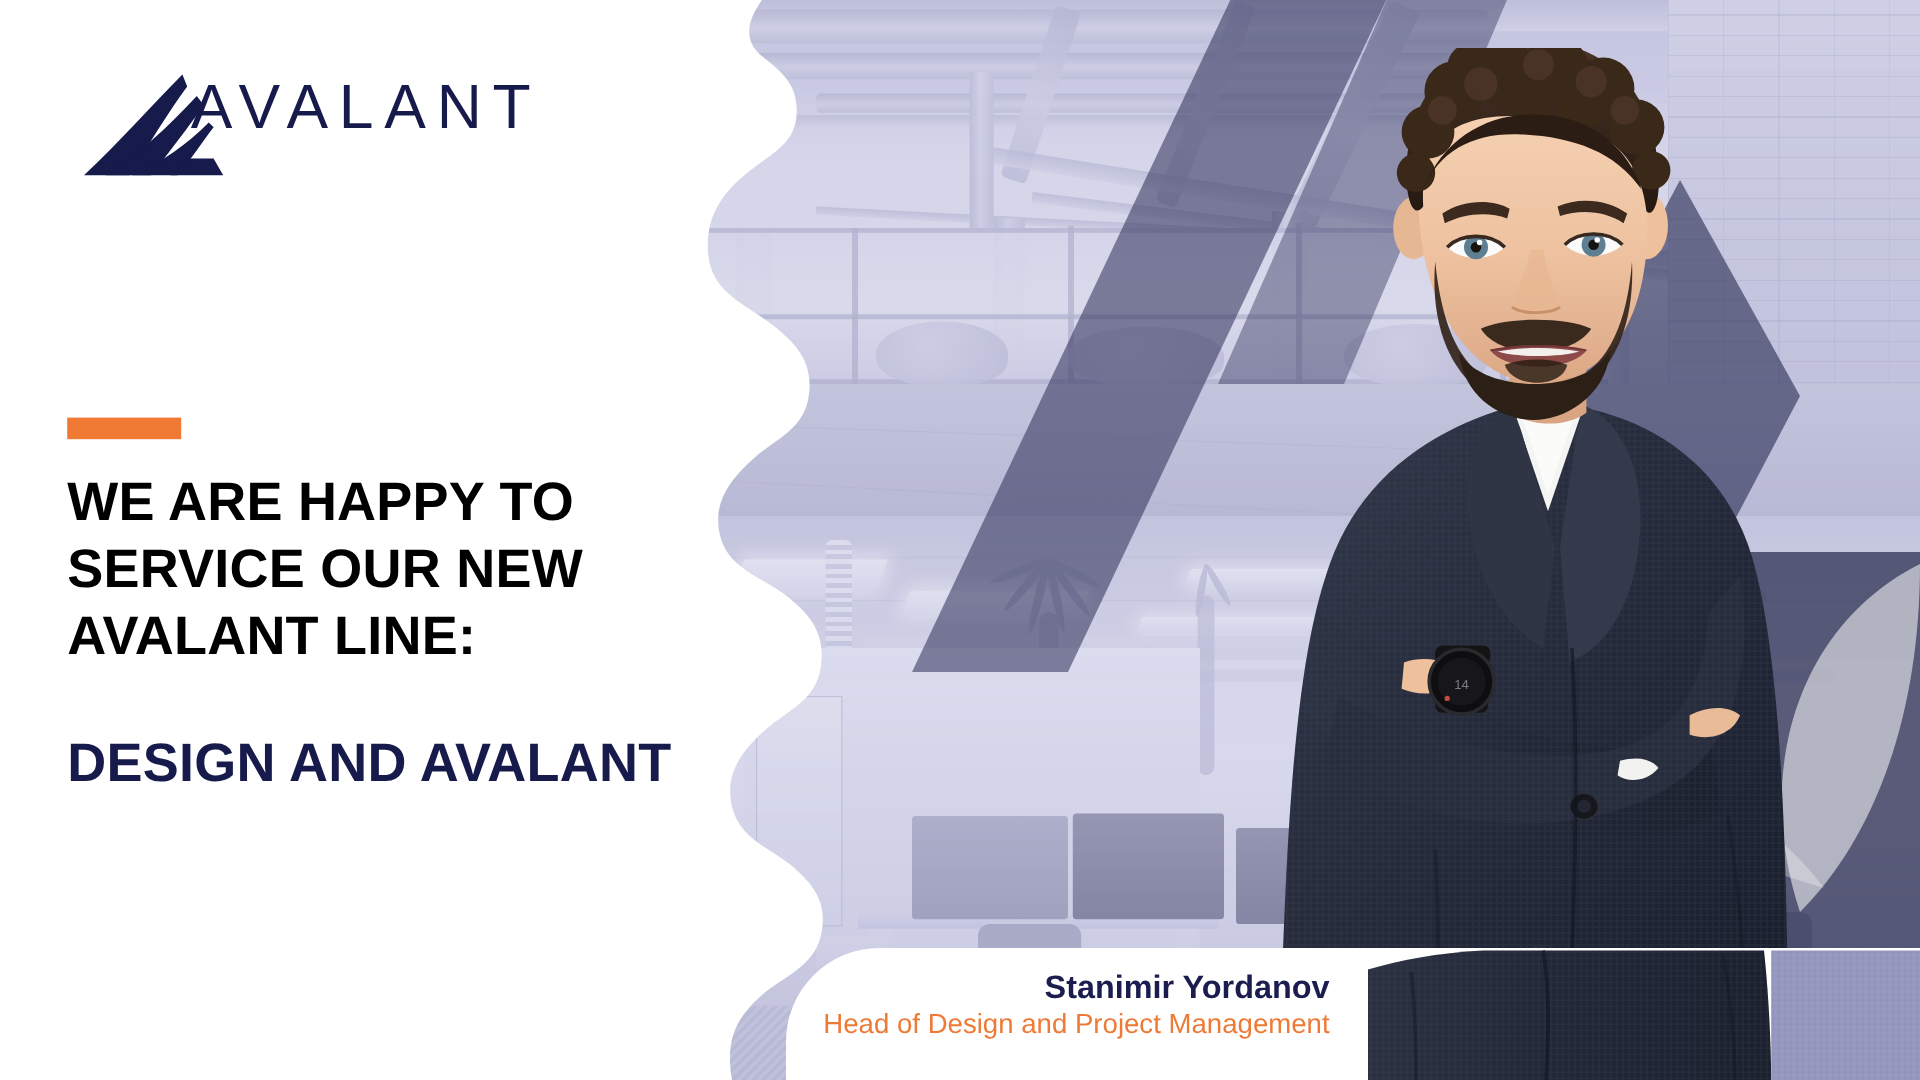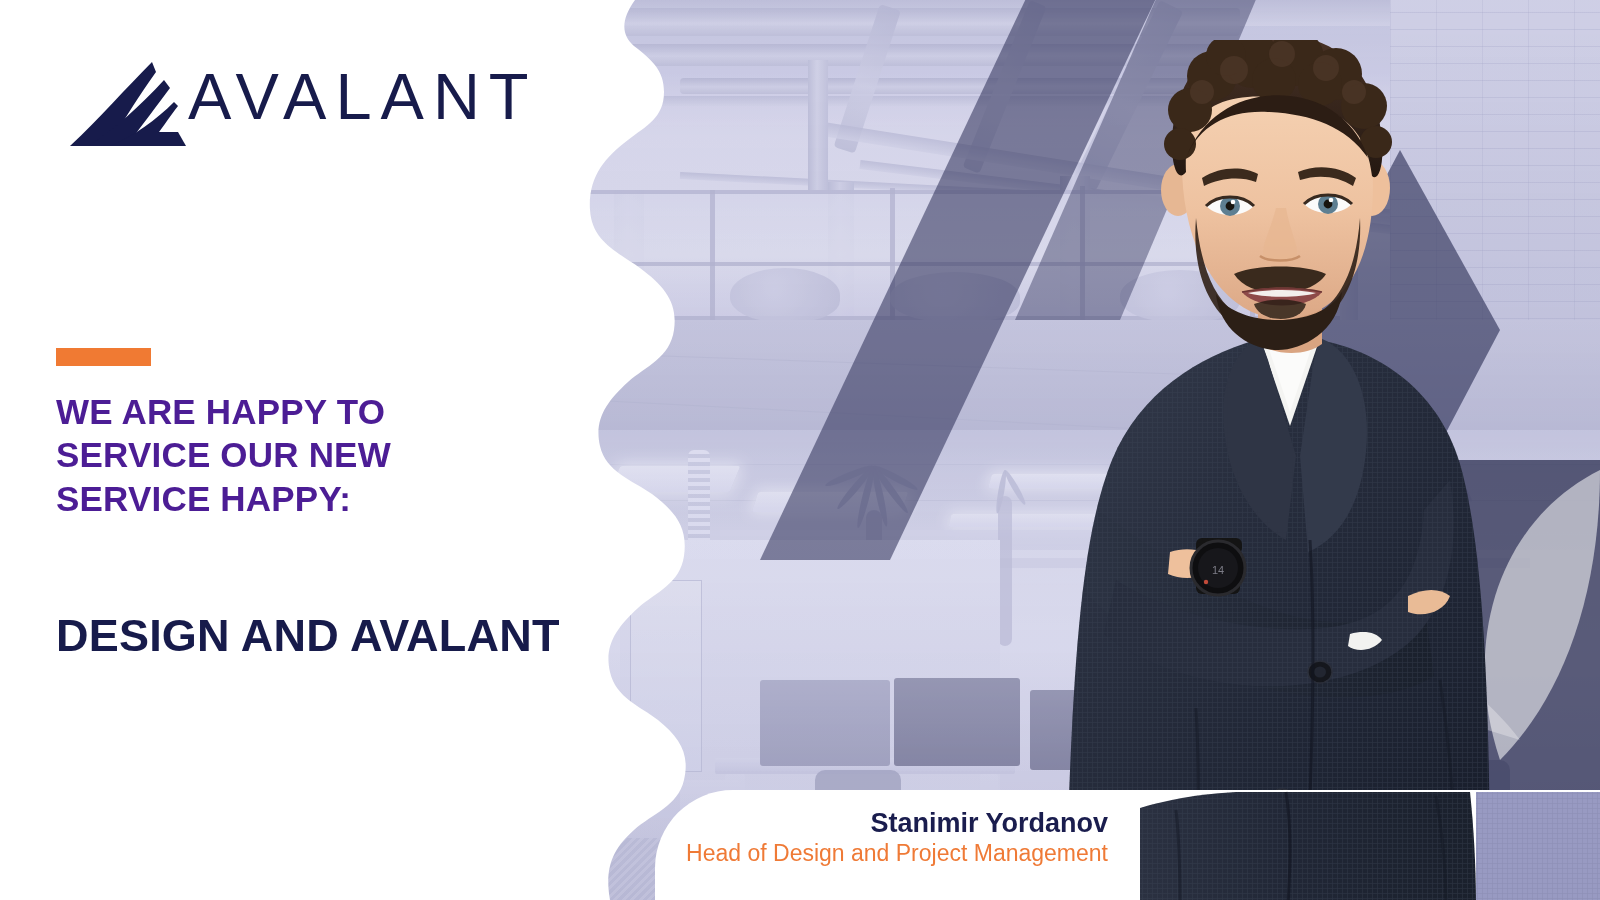--- a/index.html
+++ b/index.html
@@ -62,30 +62,30 @@
 
   
   .geo{position:absolute;pointer-events:none;}
 
   
   .portrait{position:absolute;left:1020px;top:40px;width:560px;height:860px;}
 
   
   .logo{position:absolute;left:56px;top:58px;width:420px;height:96px;}
   .wordmark{
-    position:absolute;left:188px;top:64px;
-    font-size:65px;letter-spacing:9px;color:#171b4b;font-weight:300;
+    position:absolute;left:159px;top:64px;
+    font-size:52px;letter-spacing:9px;color:#171b4b;font-weight:300;
     font-family:"Liberation Sans",sans-serif;line-height:1;
   }
 
   .accent-bar{position:absolute;left:56px;top:348px;width:95px;height:18px;background:#f07a33;}
 
   .headline{
     position:absolute;left:56px;top:390px;width:560px;
-    color:#4c1d95;font-weight:bold;font-size:35px;line-height:1.24;
+    color:#000000;font-weight:bold;font-size:45px;line-height:1.24;
     letter-spacing:.2px;font-family:"Liberation Sans",sans-serif;
   }
   .headline2{
     position:absolute;left:56px;top:608px;width:560px;
     color:#171b4b;font-weight:bold;font-size:45px;line-height:1.24;
     letter-spacing:.2px;font-family:"Liberation Sans",sans-serif;
   }
 
   
   .name-card{
@@ -504,20 +504,20 @@
       <path d="M 102,74 L 122,74 L 130,88 L 86,88 Z"></path>
     </g>
   </svg>
   <div class="wordmark">AVALANT</div>
 
   <div class="accent-bar"></div>
 
   <div class="headline">
     <div>WE ARE HAPPY TO</div>
     <div>SERVICE OUR NEW</div>
-    <div>SERVICE HAPPY:</div>
+    <div>AVALANT LINE:</div>
   </div>
 
   <div class="headline2">
     <div>DESIGN AND AVALANT</div>
   </div>
 
 </div>
 
 </body></html>

